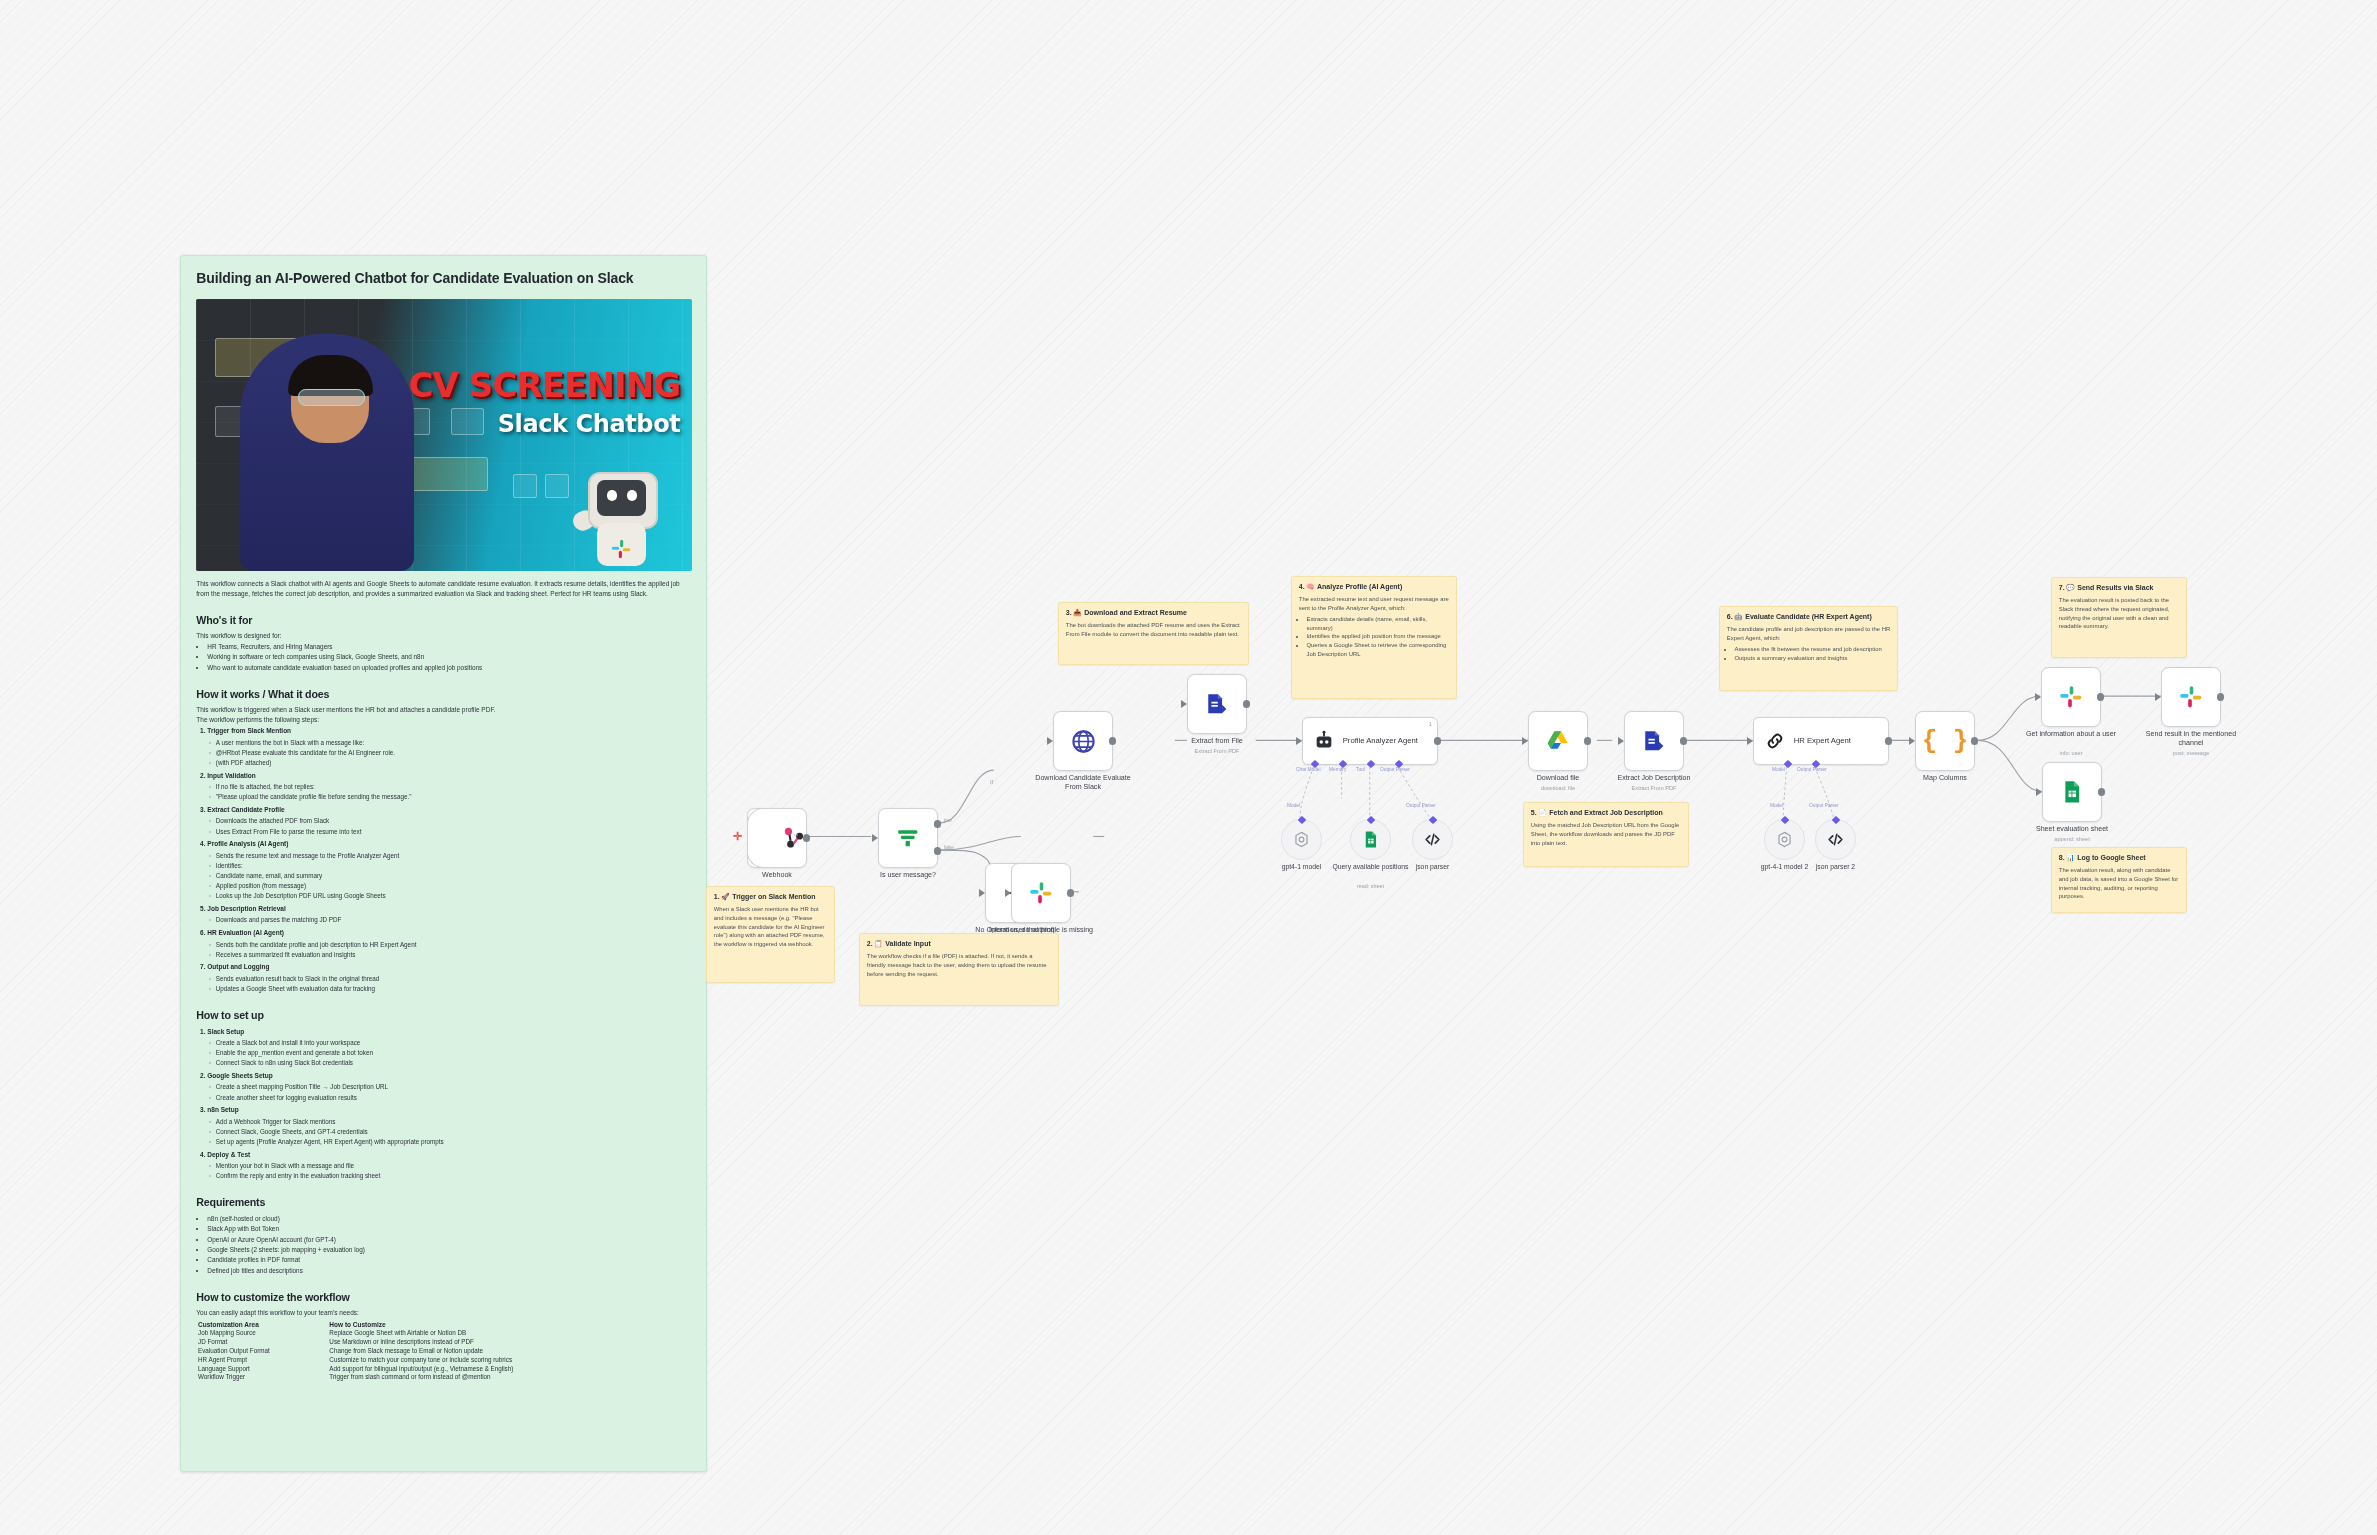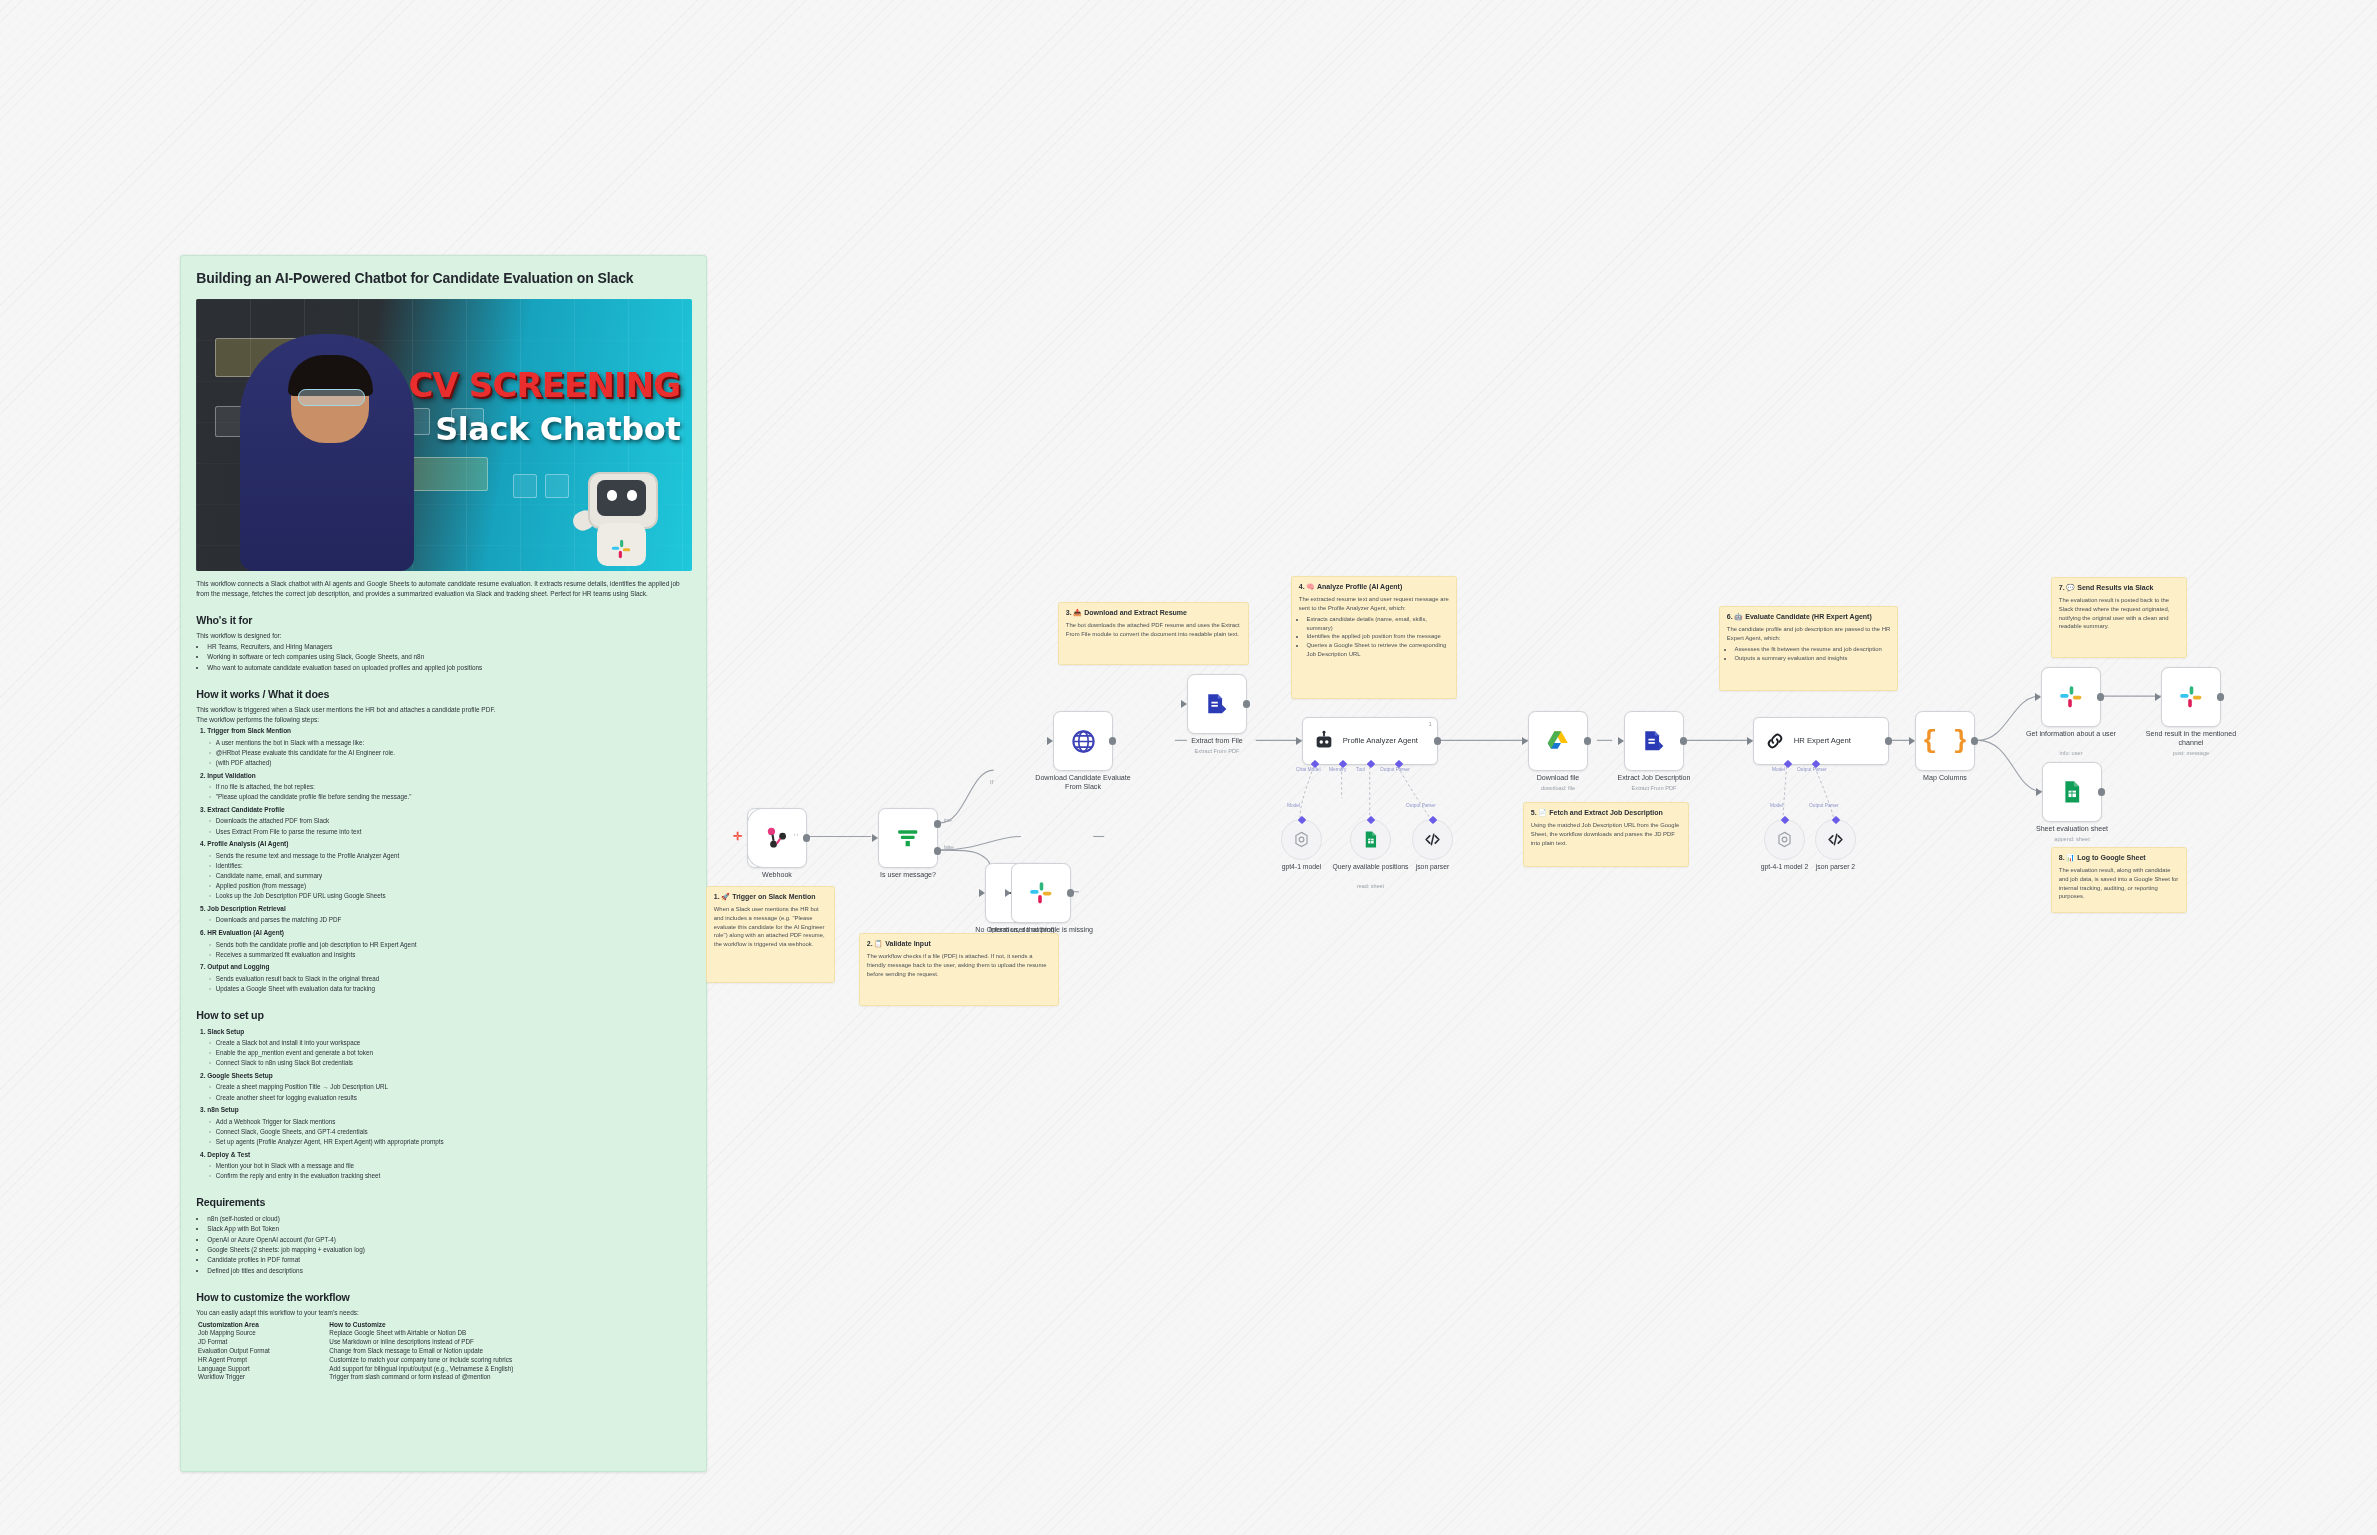--- a/index.html
+++ b/index.html
@@ -40,21 +40,21 @@
   .hero-person{
     position:absolute;left:44px;bottom:0;width:174px;height:237px;
     background:linear-gradient(180deg,#2e3270 0%,#23265c 100%);
     border-radius:82px 82px 13.6px 13.6px;
   }
   .hero-head{position:absolute;left:95px;bottom:128px;width:78px;height:85px;border-radius:39px 39px 34px 34px;background:#c98f66;}
   .hero-hair{position:absolute;left:92px;bottom:175px;width:85px;height:41px;border-radius:43px 43px 6.8px 6.8px;background:#16110e;}
   .hero-glass{position:absolute;left:102px;bottom:165px;width:65px;height:14.5px;border-radius:7.7px;border:1.7px solid #9fd8ea;background:rgba(200,235,250,.35);}
   .hero-t1{position:absolute;right:12px;top:66px;font-size:34px;font-weight:800;color:#ea2d2d;letter-spacing:-0.9px;
      text-shadow:1.7px 1.7px 0 #6d0d0d, 3.4px 3.4px 5.1px rgba(0,0,0,.55);font-family:"DejaVu Sans",sans-serif;}
-  .hero-t2{position:absolute;right:12px;top:111px;font-size:32px;font-weight:800;color:#ffffff;letter-spacing:-0.4px;
+  .hero-t2{position:absolute;right:12px;top:111px;font-size:24px;font-weight:800;color:#ffffff;letter-spacing:-0.4px;
      text-shadow:1.7px 1.7px 4.3px rgba(0,0,0,.6);font-family:"DejaVu Sans",sans-serif;}
   .hero-bot{position:absolute;right:27px;bottom:1.7px;width:87px;height:104px;}
   .bot-head{position:absolute;left:10.2px;top:6.8px;width:66px;height:53px;border-radius:12px;background:#e9e6e0;border:2.6px solid #d3cfc7;}
   .bot-screen{position:absolute;left:19px;top:15.3px;width:49px;height:36px;border-radius:7.7px;background:#3a3f45;}
   .bot-eye{position:absolute;top:25.5px;width:9.4px;height:11px;border-radius:5.1px;background:#fff;}
   .bot-body{position:absolute;left:19px;top:58px;width:49px;height:43px;border-radius:10.2px;background:#efece6;}
   .bot-arm{position:absolute;left:-5.1px;top:46px;width:22px;height:19px;border-radius:9.4px;background:#e9e6e0;transform:rotate(-25deg);}
   .slack-mini{position:absolute;left:31.5px;top:73px;width:22px;height:22px;}
 
   .doc-p{font-size:6.5px;line-height:1.55;color:#2d3138;margin:8.5px 0 0 0;}
@@ -72,21 +72,21 @@
   .doc-table td{font-size:6.3px;color:#2d3138;padding:0px 1.7px;line-height:1.42;vertical-align:top;}
   .doc-table td:first-child{width:128px;}
 
   
   .node{
     position:absolute;width:58px;height:58px;background:#ffffff;
     border:0.9px solid #cfd2d7;border-radius:7.7px;
     box-shadow:0 0.9px 1.7px rgba(0,0,0,.07);
     display:flex;align-items:center;justify-content:center;
   }
-  .node.trigger{border-radius:7.7px 7.7px 7.7px 7.7px;width:58px;}
+  .node.trigger{border-radius:7.7px 7.7px 7.7px 7.7px;width:58px;justify-content:flex-end;}
   .node.trigger:before{
     content:"";position:absolute;left:-0.9px;top:-0.9px;width:15.3px;height:58px;
     border-left:0.9px solid #cfd2d7;border-top:0.9px solid #cfd2d7;border-bottom:0.9px solid #cfd2d7;
     border-radius:29px 0 0 29px;background:#fff;
   }
   .node.wide{width:124px;height:46px;border-radius:6px;justify-content:flex-start;padding-left:10px;gap:7.7px;}
   .node-label{
     position:absolute;top:62px;left:50%;transform:translateX(-50%);
     width:111px;text-align:center;font-size:7.1px;color:#3a3f46;line-height:1.22;
   }

